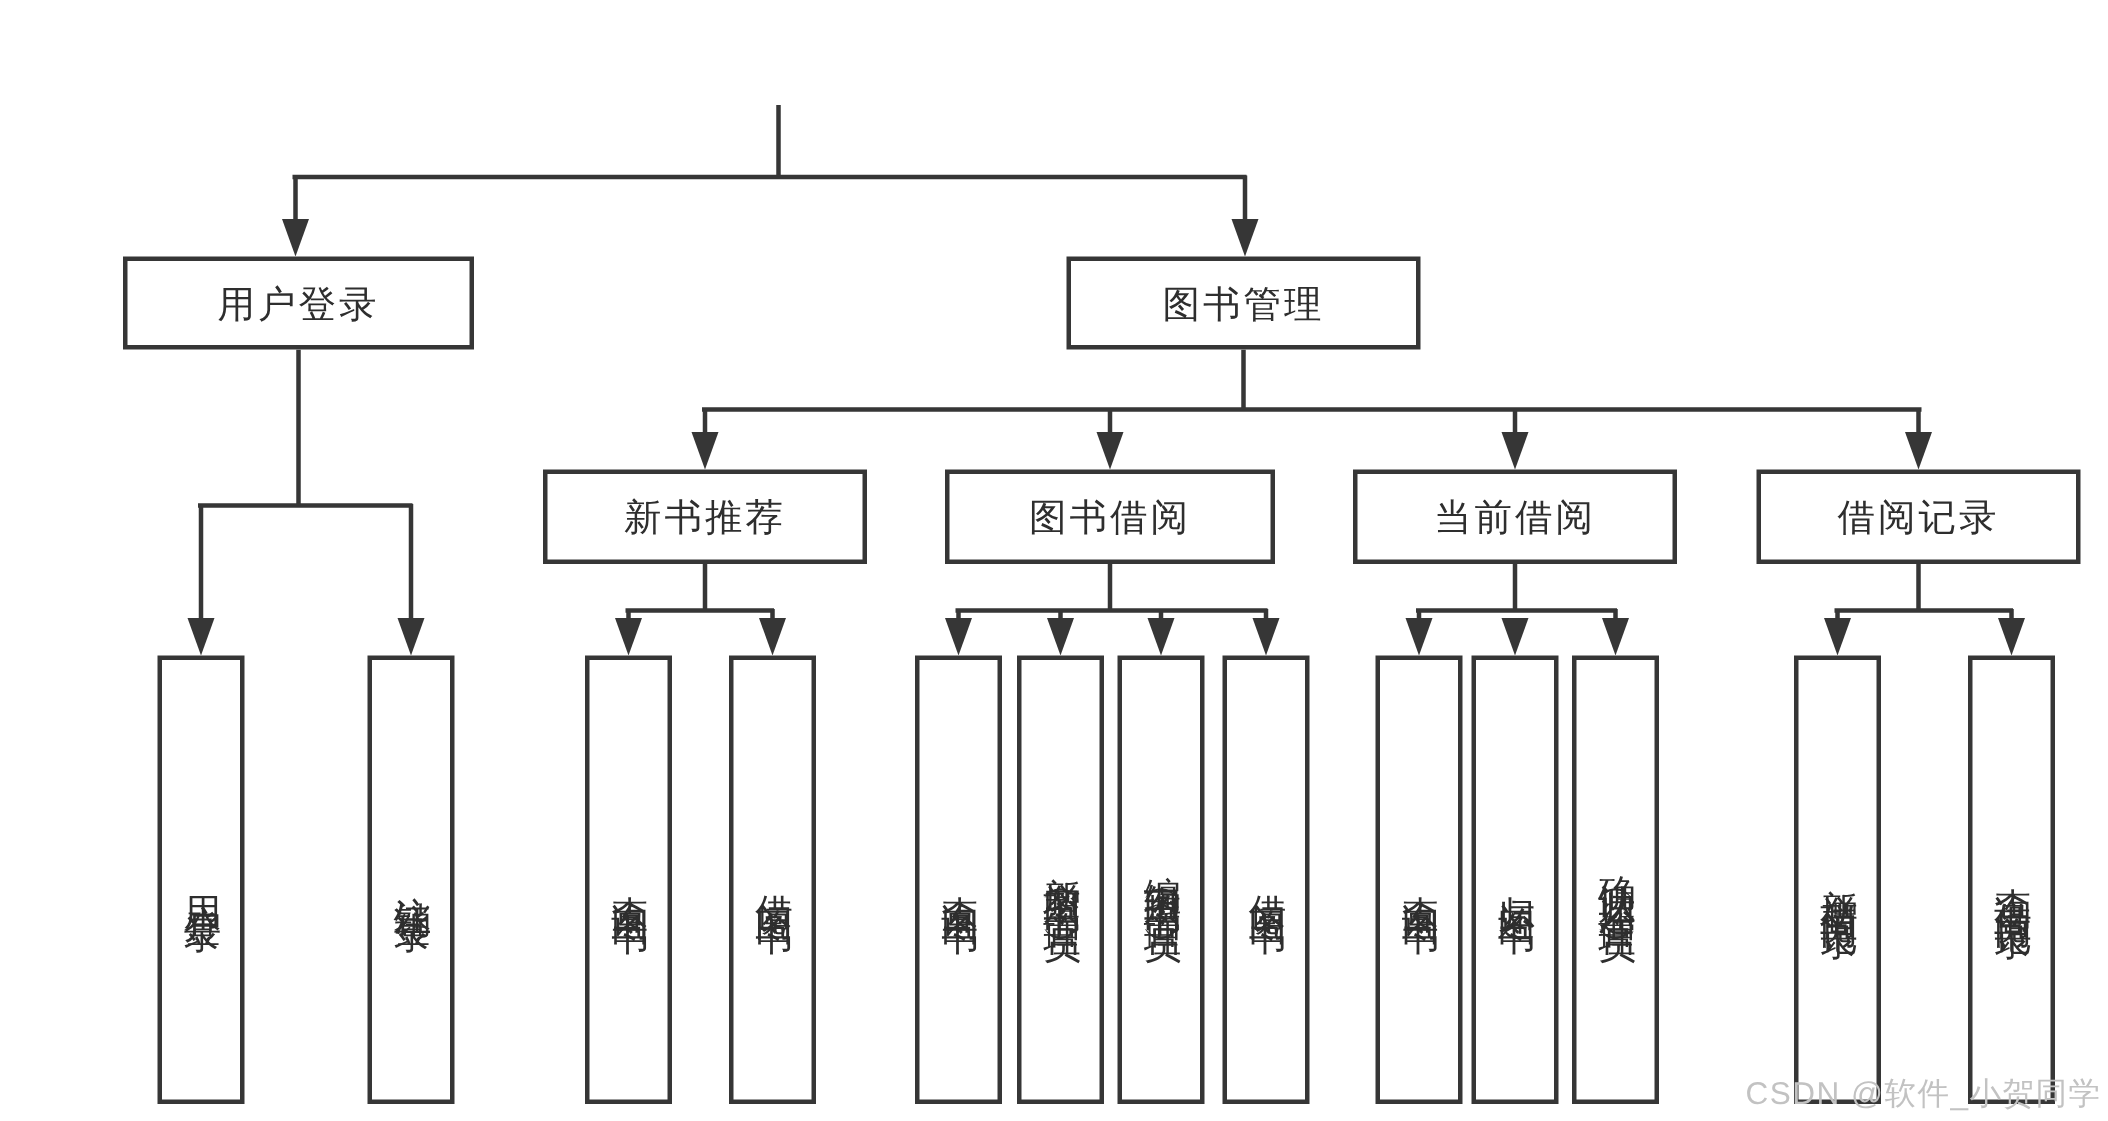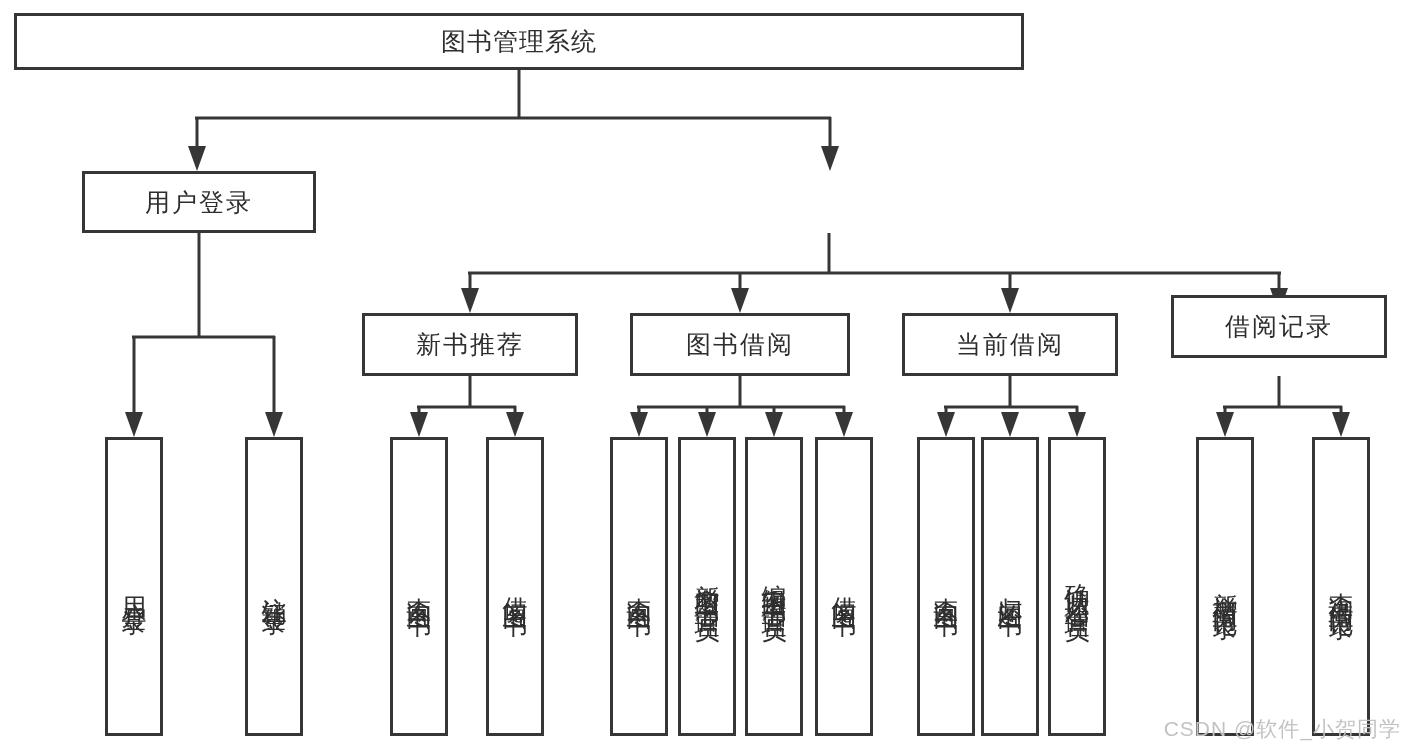--- a/index.html
+++ b/index.html
@@ -35,21 +35,21 @@
   }
   .h  { font-size: 25px; letter-spacing: 1px; }
   .t  { font-size: 25px; letter-spacing: 2px; }
 
   #box-root     { left: 14px;  top: 13px;  width: 1010px; height: 57px; }
   #box-login    { left: 82px;  top: 171px; width: 234px;  height: 62px; }
   #box-mgmt     { left: 711px; top: 171px; width: 236px;  height: 62px; }
   #box-newbooks { left: 362px; top: 313px; width: 216px;  height: 63px; justify-content: center; }
   #box-borrow   { left: 630px; top: 313px; width: 220px;  height: 63px; }
   #box-current  { left: 902px; top: 313px; width: 216px;  height: 63px; }
-  #box-records  { left: 1171px;top: 295px; width: 216px;  height: 63px; }
+  #box-records  { left: 1171px;top: 313px; width: 216px;  height: 63px; }
 
   .leaf { top: 437px; width: 58px; height: 299px; }
   .vtext {
     writing-mode: vertical-lr;
     text-orientation: mixed;
     font-size: 25px;
     letter-spacing: 5px;
     color: var(--text);
     line-height: 1;
   }
@@ -105,26 +105,26 @@
     <polygon points="698,412 716,412 707,437"></polygon>
     <polygon points="765,412 783,412 774,437"></polygon>
     <polygon points="835,412 853,412 844,437"></polygon>
     <polygon points="937,412 955,412 946,437"></polygon>
     <polygon points="1001,412 1019,412 1010,437"></polygon>
     <polygon points="1068,412 1086,412 1077,437"></polygon>
     <polygon points="1216,412 1234,412 1225,437"></polygon>
     <polygon points="1332,412 1350,412 1341,437"></polygon>
   </svg>
 
-  <div class="node h" id="box-root">
-    <span>图书管理系统</span>
-  </div>
 
   <div class="node t" id="box-login">
     <span>用户登录</span>
+  </div>
+  <div class="node t" id="box-mgmt">
+    <span>图书管理</span>
   </div>
 
   <div class="node t" id="box-newbooks">
     <span>新书推荐</span>
   </div>
   <div class="node t" id="box-borrow">
     <span>图书借阅</span>
   </div>
   <div class="node t" id="box-current">
     <span>当前借阅</span>

